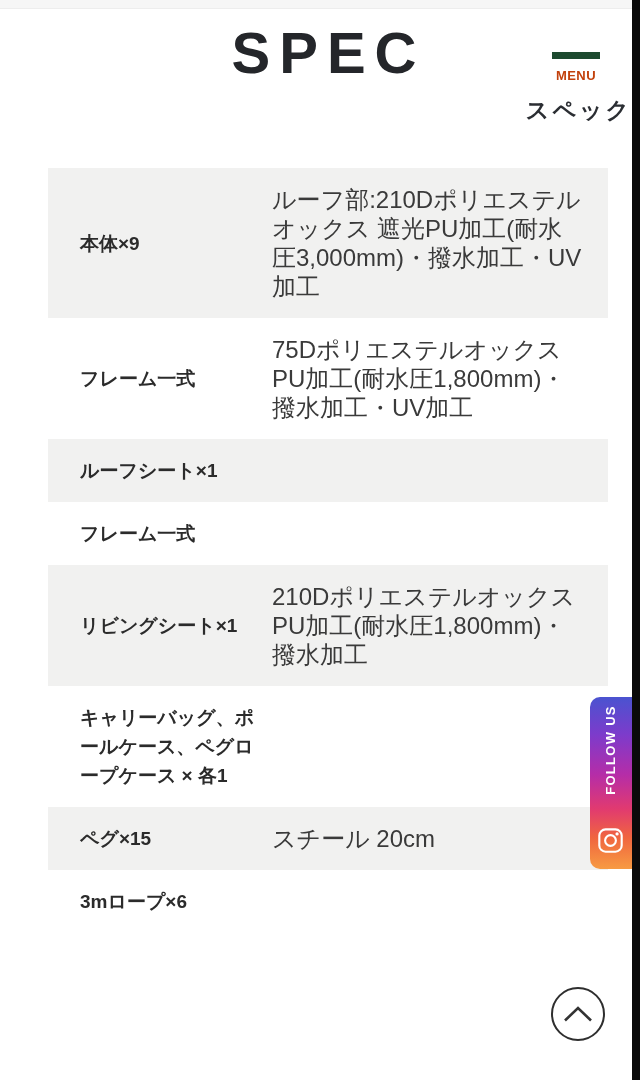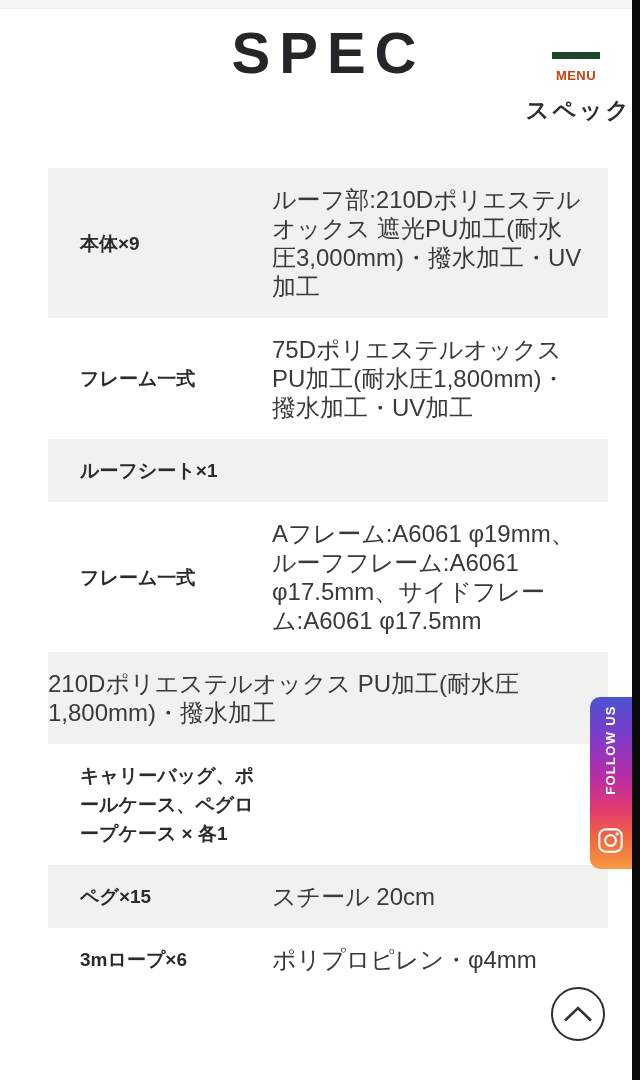--- a/index.html
+++ b/index.html
@@ -178,35 +178,34 @@
     </div>
     <div class="spec-row">
       <div class="spec-label">フレーム一式</div>
       <div class="spec-value">75Dポリエステルオックス PU加工(耐水圧1,800mm)・撥水加工・UV加工</div>
     </div>
     <div class="spec-row alt">
       <div class="spec-label">ルーフシート×1</div>
     </div>
     <div class="spec-row">
       <div class="spec-label">フレーム一式</div>
-      <div class="spec-value">Aフレーム:A6061 φ19mm、ルーフフレーム:A6061 φ17.5mm、サイドフレーム:A6061 φ17.5mm</div>
-    </div>
-    <div class="spec-row alt">
+    </div>
+    <div class="spec-row alt">
+      <div class="spec-label">リビングシート×1</div>
       <div class="spec-value">210Dポリエステルオックス PU加工(耐水圧1,800mm)・撥水加工</div>
     </div>
     <div class="spec-row">
       <div class="spec-label">キャリーバッグ、ポールケース、ペグロープケース × 各1</div>
     </div>
     <div class="spec-row alt">
       <div class="spec-label">ペグ×15</div>
       <div class="spec-value">スチール 20cm</div>
     </div>
     <div class="spec-row">
       <div class="spec-label">3mロープ×6</div>
-      <div class="spec-value">ポリプロピレン・φ4mm</div>
     </div>
   </main>
 
   <aside class="follow-banner">
     <span class="follow-label">FOLLOW US</span>
     <svg class="instagram-icon" viewBox="0 0 28 28" fill="none">
       <rect x="2.4" y="2.4" width="23.2" height="23.2" rx="6.5" stroke="#ffffff" stroke-width="2.2"></rect>
       <circle cx="14" cy="14" r="5.6" stroke="#ffffff" stroke-width="2.2"></circle>
       <circle cx="20.8" cy="7.2" r="1.7" fill="#ffffff"></circle>
     </svg>

